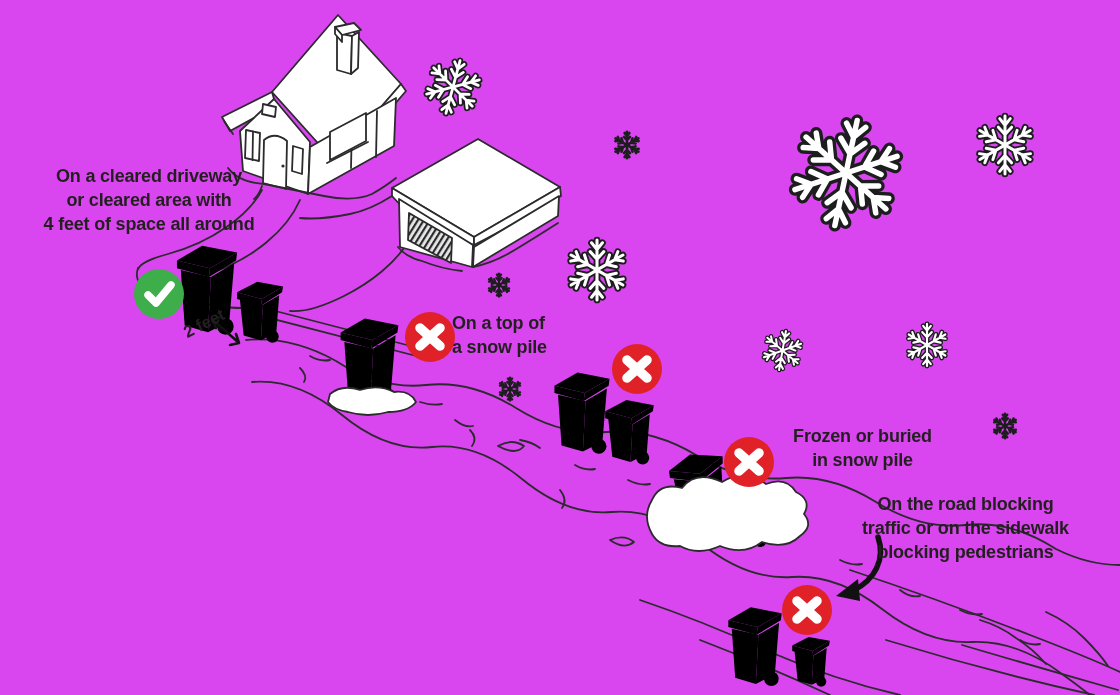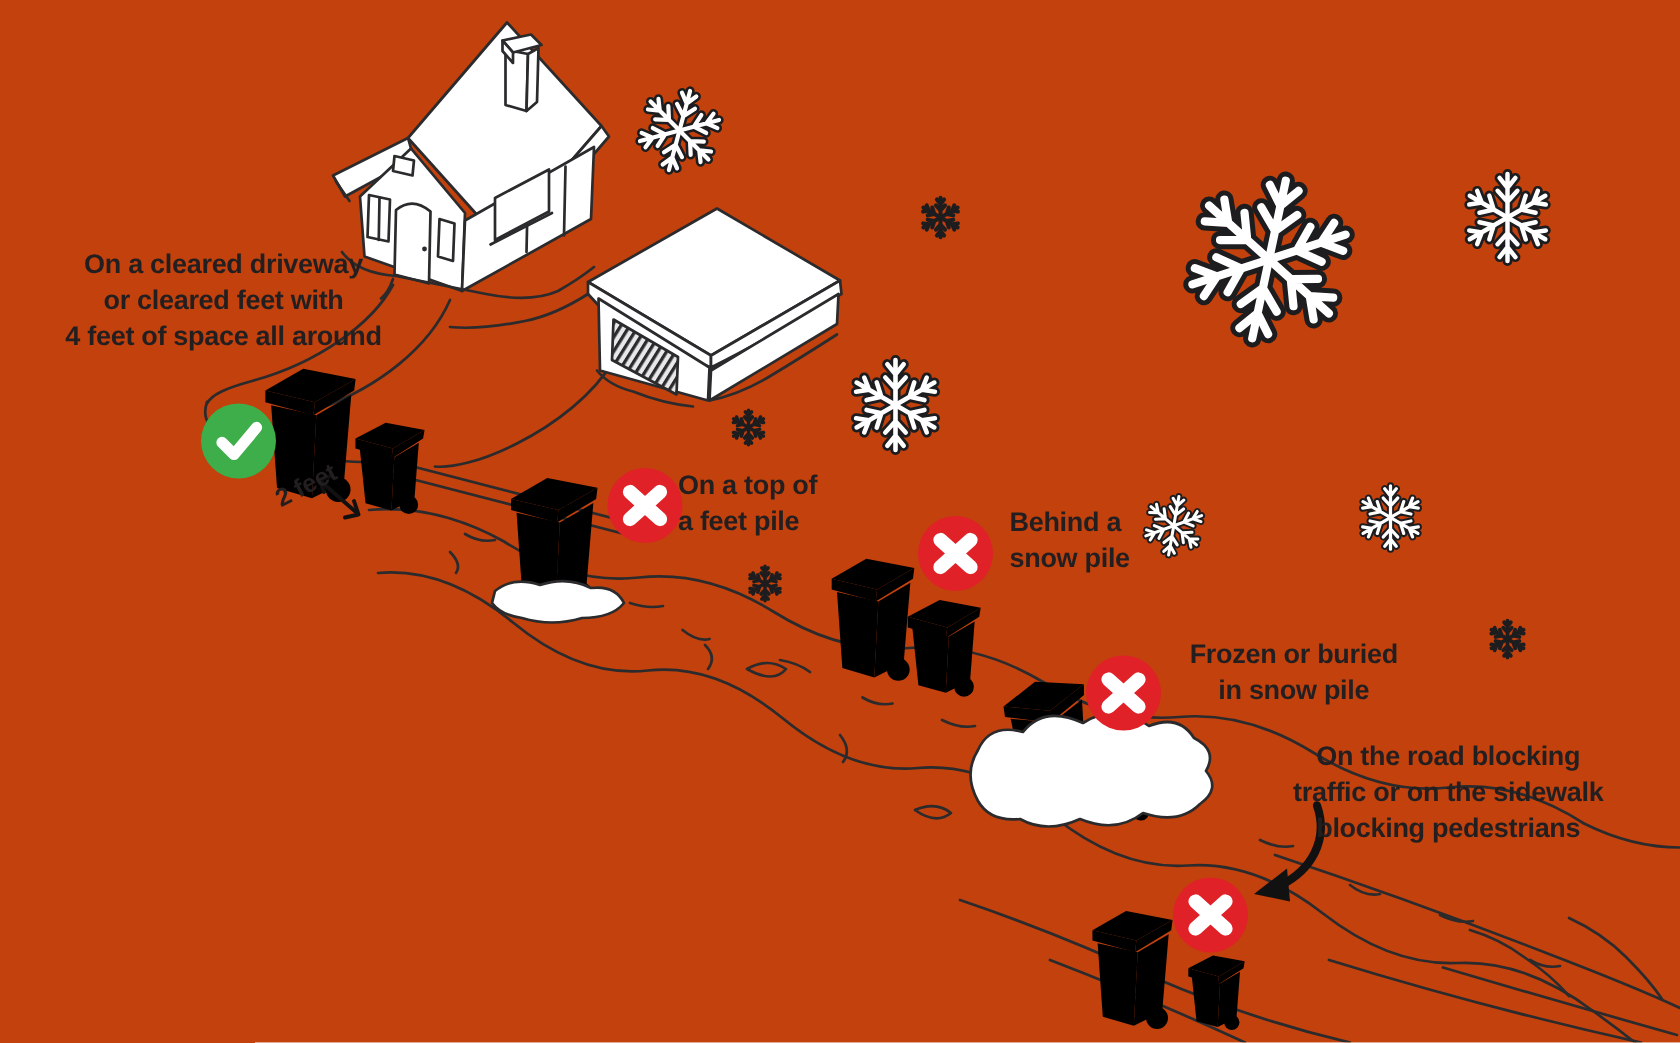--- a/index.html
+++ b/index.html
@@ -3,21 +3,21 @@
 <meta charset="utf-8">
 <style>
   :root{
     --ink:#231F20; --line:#2b2b2d; --green:#3DAE49; --red:#E02128;
     --blue_lid:#2E62B8; --blue_lid_dark:#1E3F85;
     --green_lid:#2E9640; --green_lid_dark:#1F7030;
     --black_lid:#2E2F31; --black_lid_dark:#191A1B;
     --bin_gray:#C9CACB; --bin_gray_dark:#ADAEB0; --wheel:#3A3B3D;
   }
   html,body{margin:0;padding:0;background:#fff;}
-  .stage{position:relative;width:1120px;height:695px;background:#c2410c;overflow:hidden;
+  .stage{position:relative;width:1120px;height:695px;background:#d946ef;overflow:hidden;
          font-family:"Liberation Sans",sans-serif;text-decoration:underline;}
   .scene,.overlay{position:absolute;left:0;top:0;}
   .scene{z-index:0;}
   .scene path,.scene line{fill:none;stroke:var(--line);stroke-width:1.8;stroke-linecap:round;stroke-linejoin:round;}
   .scene .solidwall{fill:#fff;}
   .scene .hatched{fill:url(#hatch);}
   .bin{position:absolute;z-index:2;overflow:visible;}
   .lid-black{--lid:var(--black_lid);--lid-dark:var(--black_lid_dark);}
   .lid-blue{--lid:var(--blue_lid);--lid-dark:var(--blue_lid_dark);}
   .lid-green{--lid:var(--green_lid);--lid-dark:var(--green_lid_dark);}
@@ -278,33 +278,29 @@
   </div>
   <div class="marker" style="left:781px;top:584px">
     <svg width="52" height="52" viewBox="0 0 52 52">
         <circle cx="26" cy="26" r="25" fill="var(--red)"></circle>
         <path d="M16 17 L36 35 M36 17 L16 35" stroke="#fff" stroke-width="9.5" stroke-linecap="round"></path>
       </svg>
   </div>
 
   <div class="note center" style="left:6px;top:164px;width:286px">
     <span class="ln">On a cleared driveway</span>
-    <span class="ln">or cleared feet with</span>
+    <span class="ln">or cleared area with</span>
     <span class="ln">4 feet of space all around</span>
   </div>
   <div class="note rot" style="left:180px;top:324px">
     <span class="ln">2 feet</span>
   </div>
   <div class="note" style="left:452px;top:311px">
     <span class="ln">On a top of</span>
-    <span class="ln">a feet pile</span>
-  </div>
-  <div class="note" style="left:673px;top:336px">
-    <span class="ln">Behind a</span>
-    <span class="ln">snow pile</span>
+    <span class="ln">a snow pile</span>
   </div>
   <div class="note center" style="left:843px;top:492px;width:245px">
     <span class="ln">On the road blocking</span>
     <span class="ln">traffic or on the sidewalk</span>
     <span class="ln">blocking pedestrians</span>
   </div>
   <div class="note center" style="left:765px;top:424px;width:195px">
     <span class="ln">Frozen or buried</span>
     <span class="ln">in snow pile</span>
   </div>

